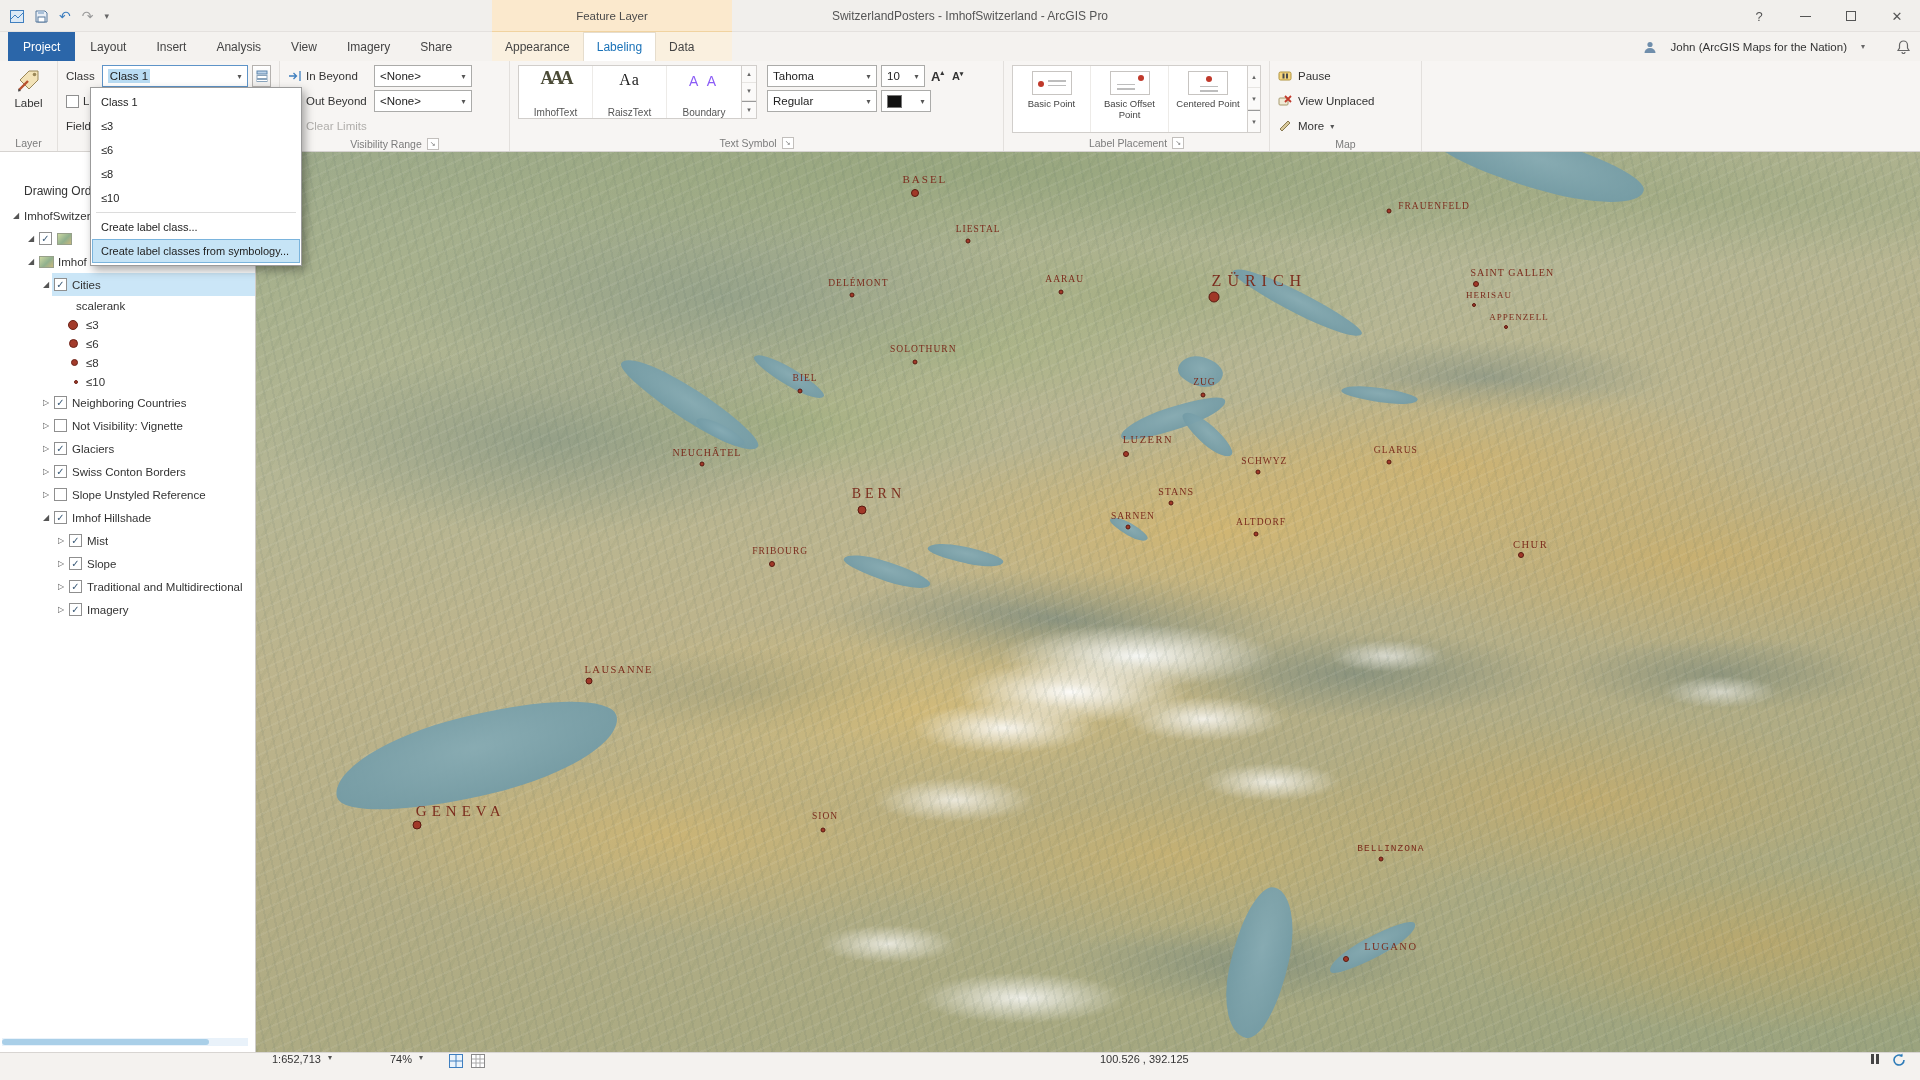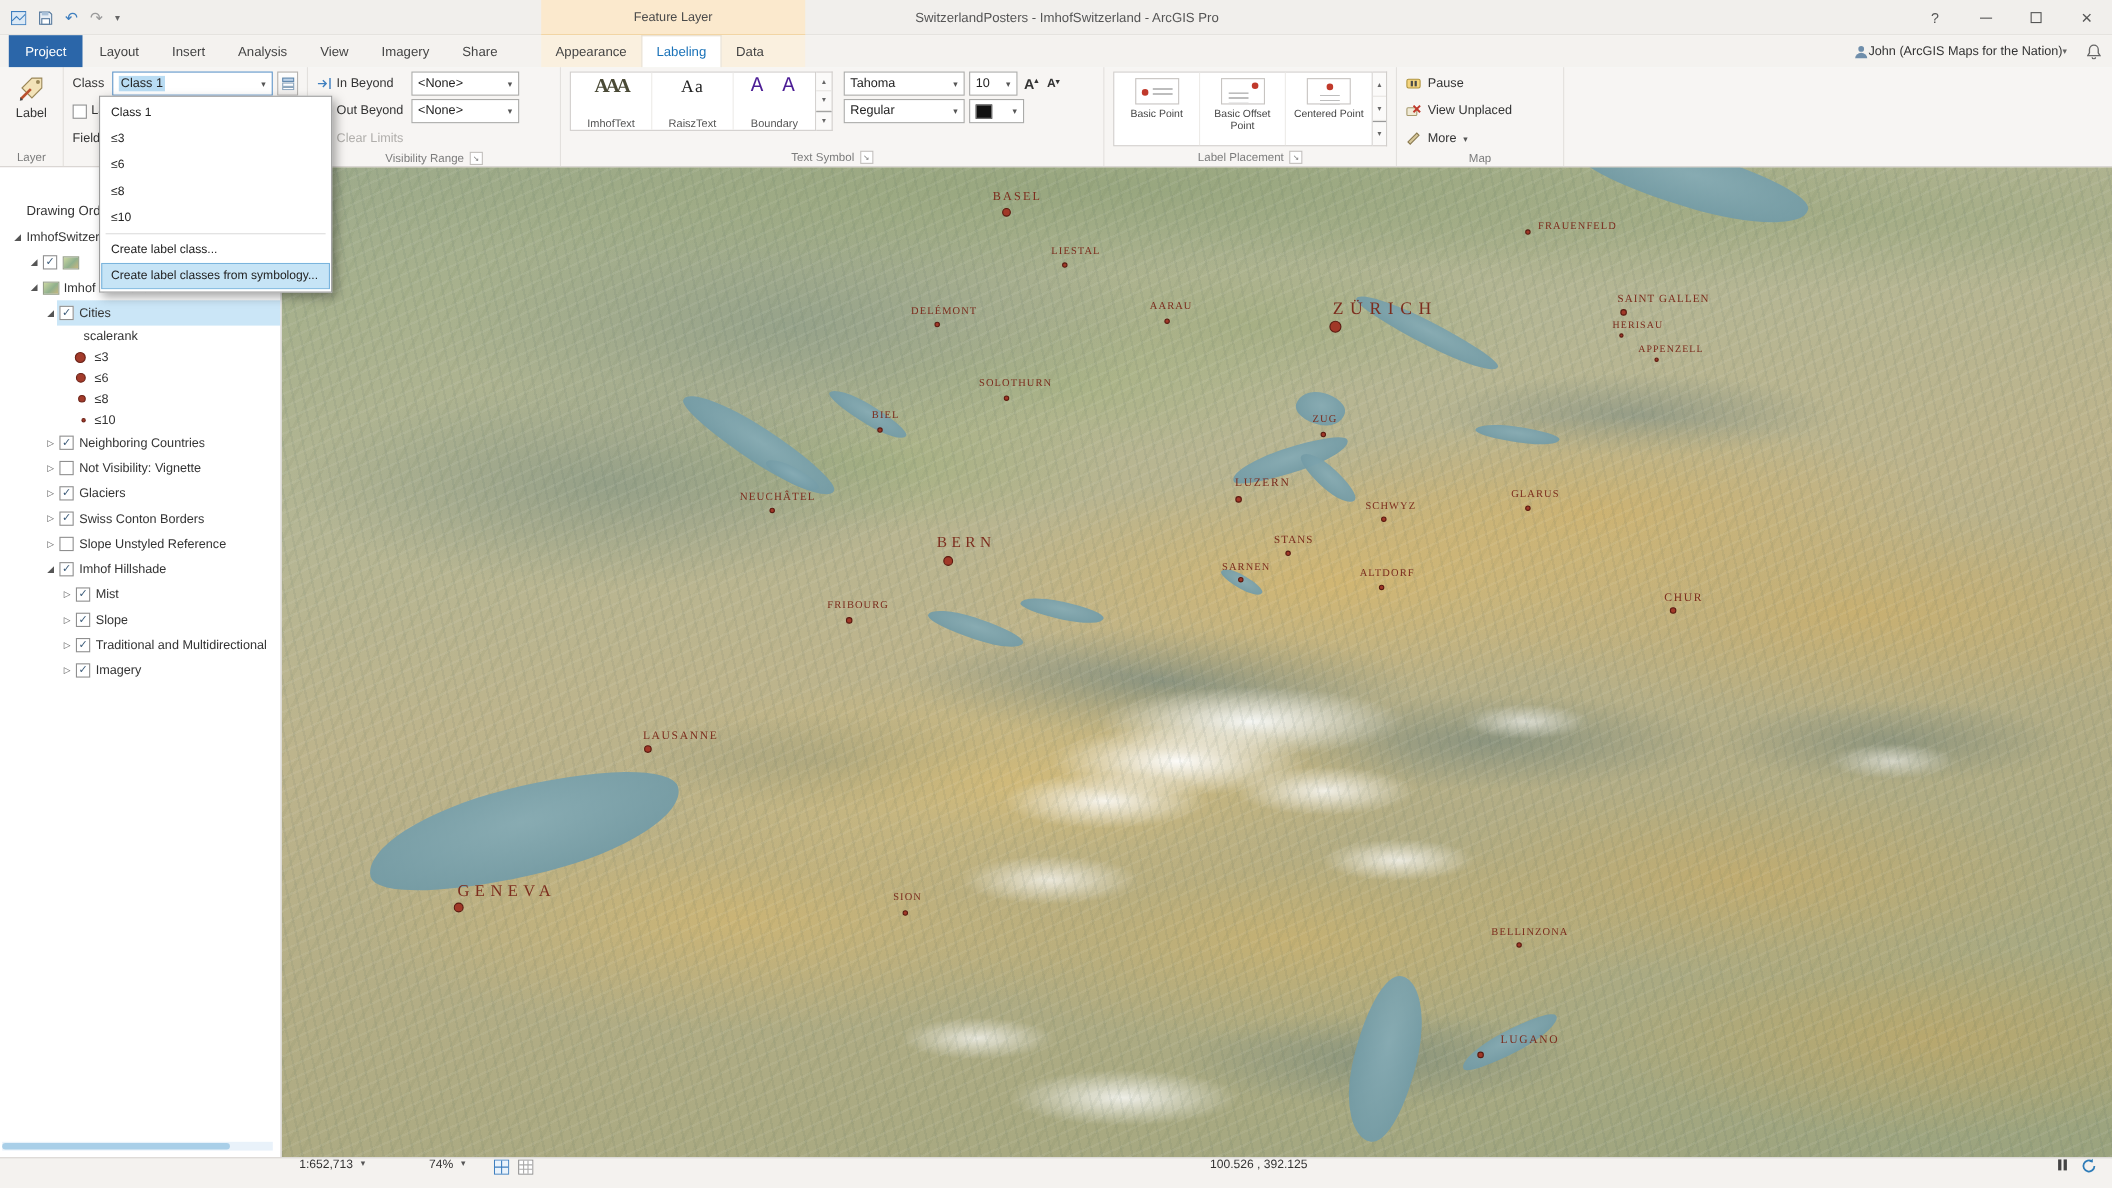--- a/index.html
+++ b/index.html
@@ -20,21 +20,21 @@
   .wbtn .maxbox{width:10px;height:10px;border:1px solid #555}
 
   
   .tabsrow{position:absolute;left:0;top:32px;right:0;height:29px;background:#f4f2ef;z-index:5}
   .tabs-main{position:absolute;left:8px;top:0;height:29px;display:flex}
   .tab{padding:0 15px;display:flex;align-items:center;font-size:12px;color:#444;white-space:nowrap}
   .tab.project{background:#2b66a9;color:#fff}
   .ctx-zone{position:absolute;left:492px;top:0;width:240px;height:29px;background:#faf0df;display:flex}
   .tab.ctx{padding:0 13px}
   .tab.ctx.active{background:#fff;color:#1a72b8;border:1px solid #e6ddcd;border-bottom:none}
-  .account{position:absolute;right:10px;top:0;height:29px;display:flex;align-items:center;gap:0;font-size:11.5px;color:#333}
+  .account{position:absolute;right:10px;top:0;height:29px;display:flex;align-items:center;gap:14px;font-size:11.5px;color:#333}
   .acct-caret{font-size:8px;color:#666}
   .bell{margin-left:18px}
 
   
   .ribbon{position:absolute;left:0;top:61px;right:0;height:91px;background:#f7f5f3;border-bottom:1px solid #d6d3d0;display:flex;z-index:4}
   .rgroup{height:100%;border-right:1px solid #e3e0dd;display:flex;flex-direction:column;padding:4px 8px 0 8px}
   .rbody{flex:1;display:flex;align-items:flex-start}
   .rcap{height:16px;display:flex;align-items:center;justify-content:center;font-size:10.5px;color:#7c7c7c;gap:5px;position:relative;white-space:nowrap}
   .launch{width:12px;height:12px;border:1px solid #c2bfbc;display:inline-flex;align-items:center;justify-content:center;font-size:7px;color:#777;background:#fff}
   .rcol{display:flex;flex-direction:column;gap:3px}
@@ -47,21 +47,21 @@
   .sbtn{width:19px;height:22px;border:1px solid #b5b2af;background:linear-gradient(#fff,#efedeb);display:flex;align-items:center;justify-content:center}
   .chk{width:13px;height:13px;border:1px solid #8f8f8f;background:#fff;display:inline-flex;align-items:center;justify-content:center;font-size:10px;line-height:1;color:#3a5a78;flex:none}
   .bigbtn{width:46px;display:flex;flex-direction:column;align-items:center;gap:4px;padding-top:2px;font-size:11.5px;color:#333}
   .dis{color:#b0aeab}
   .gal{display:flex;border:1px solid #d1cecb;background:#fff;height:54px}
   .gitem{width:74px;display:flex;flex-direction:column;align-items:center;justify-content:center;border-right:1px solid #edebe8}
   .gg{height:26px;display:flex;align-items:flex-end;justify-content:center}
   .gl{font-size:10px;color:#555;margin-top:18px}
   .g0{font-family:"Liberation Serif",serif;font-weight:bold;color:#4a4a36;letter-spacing:-3px;font-size:18px}
   .g1{font-family:Liberation Serif, serif;color:#222;font-size:16px;letter-spacing:1px}
-  .g2{font-family:Liberation Mono, monospace;color:#4c1d95;font-size:19px;letter-spacing:3px}
+  .g2{font-family:Liberation Sans, sans-serif;color:#8b5cf6;font-size:14px;letter-spacing:3px}
   .galarr{width:15px;display:flex;flex-direction:column;border:1px solid #d1cecb;border-left:none;height:54px;background:#fbfaf9}
   .galarr span{flex:1;display:flex;align-items:center;justify-content:center;font-size:7px;color:#666;border-bottom:1px solid #e7e5e2}
   .galarr span:last-child{border-bottom:none}
   .plgal{display:flex;border:1px solid #d1cecb;background:#fff;height:68px}
   .pl-item{width:78px;display:flex;flex-direction:column;align-items:center;padding-top:5px;border-right:1px solid #edebe8}
   .picon{width:40px;height:24px;border:1px solid #c7c4c1;background:#fff;position:relative}
   .picon .dot{position:absolute;width:6px;height:6px;background:#c0392b;border-radius:50%}
   .picon .bars{position:absolute;width:18px;height:9px;background:repeating-linear-gradient(to bottom,#bdbdbd 0 1.5px,transparent 1.5px 4.5px)}
   .p0 .dot{left:5px;top:9px}.p0 .bars{left:15px;top:8px}
   .p1 .dot{right:5px;top:3px}.p1 .bars{left:6px;top:12px}
@@ -600,21 +600,21 @@
       <div class="city-label" style="left: 76.6%; top: 43.5%; font-size: 10.5px; letter-spacing: 1.5px; color: rgb(124, 45, 30);">CHUR</div>
       <div class="city-dot" style="left: 31%; top: 45.8%; height: 6px; width: 6px;"></div>
       <div class="city-label" style="left: 31.5%; top: 44.3%; font-size: 9.5px; letter-spacing: 1px; color: rgb(124, 45, 30);">FRIBOURG</div>
       <div class="city-dot" style="left: 20%; top: 58.8%; height: 7px; width: 7px;"></div>
       <div class="city-label" style="left: 21.8%; top: 57.4%; font-size: 10.5px; letter-spacing: 1.5px; color: rgb(124, 45, 30);">LAUSANNE</div>
       <div class="city-dot" style="left: 9.7%; top: 74.8%; height: 9px; width: 9px;"></div>
       <div class="city-label" style="left: 12.3%; top: 73.2%; font-size: 15px; letter-spacing: 5px; color: rgb(124, 45, 30);">GENEVA</div>
       <div class="city-dot" style="left: 34.1%; top: 75.3%; height: 5px; width: 5px;"></div>
       <div class="city-label" style="left: 34.2%; top: 73.8%; font-size: 9.5px; letter-spacing: 1px; color: rgb(124, 45, 30);">SION</div>
       <div class="city-dot" style="left: 67.6%; top: 78.6%; height: 5px; width: 5px;"></div>
-      <div class="city-label" style="left: 68.2%; top: 77.3%; font-size: 9.5px; letter-spacing: 1px; color: rgb(124, 45, 30);">BELLINZONA</div>
+      <div class="city-label" style="left: 68.2%; top: 77.3%; font-size: 9.5px; letter-spacing: 1px; color: rgb(124, 45, 30); font-family: Liberation Mono, monospace;">BELLINZONA</div>
       <div class="city-dot" style="left: 65.5%; top: 89.7%; height: 6px; width: 6px;"></div>
       <div class="city-label" style="left: 68.2%; top: 88.2%; font-size: 10.5px; letter-spacing: 1.5px; color: rgb(124, 45, 30);">LUGANO</div>
     </div>
 </div>
 
 <div class="statusbar">
   <div class="sb" style="left:272px">
     <span>1:652,713</span>
       <span class="car">▾</span>
   </div>

